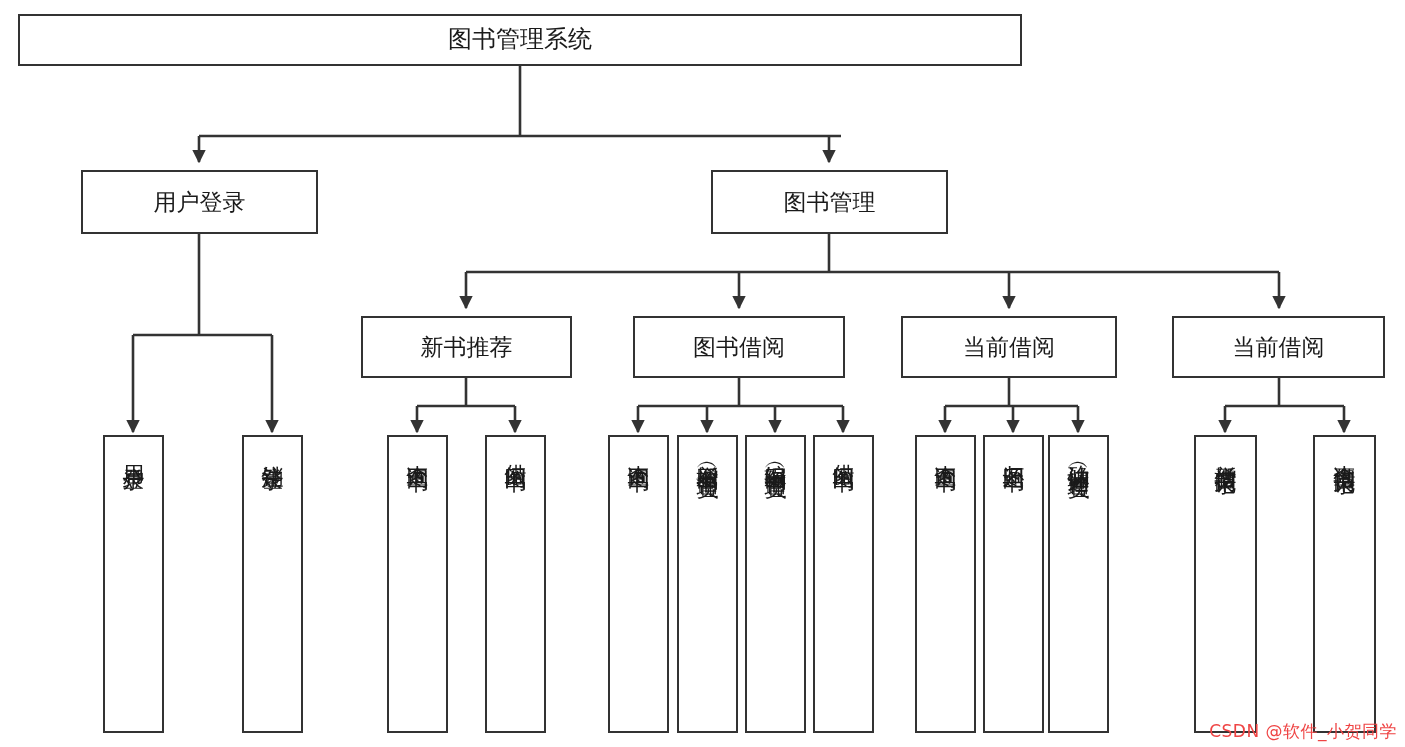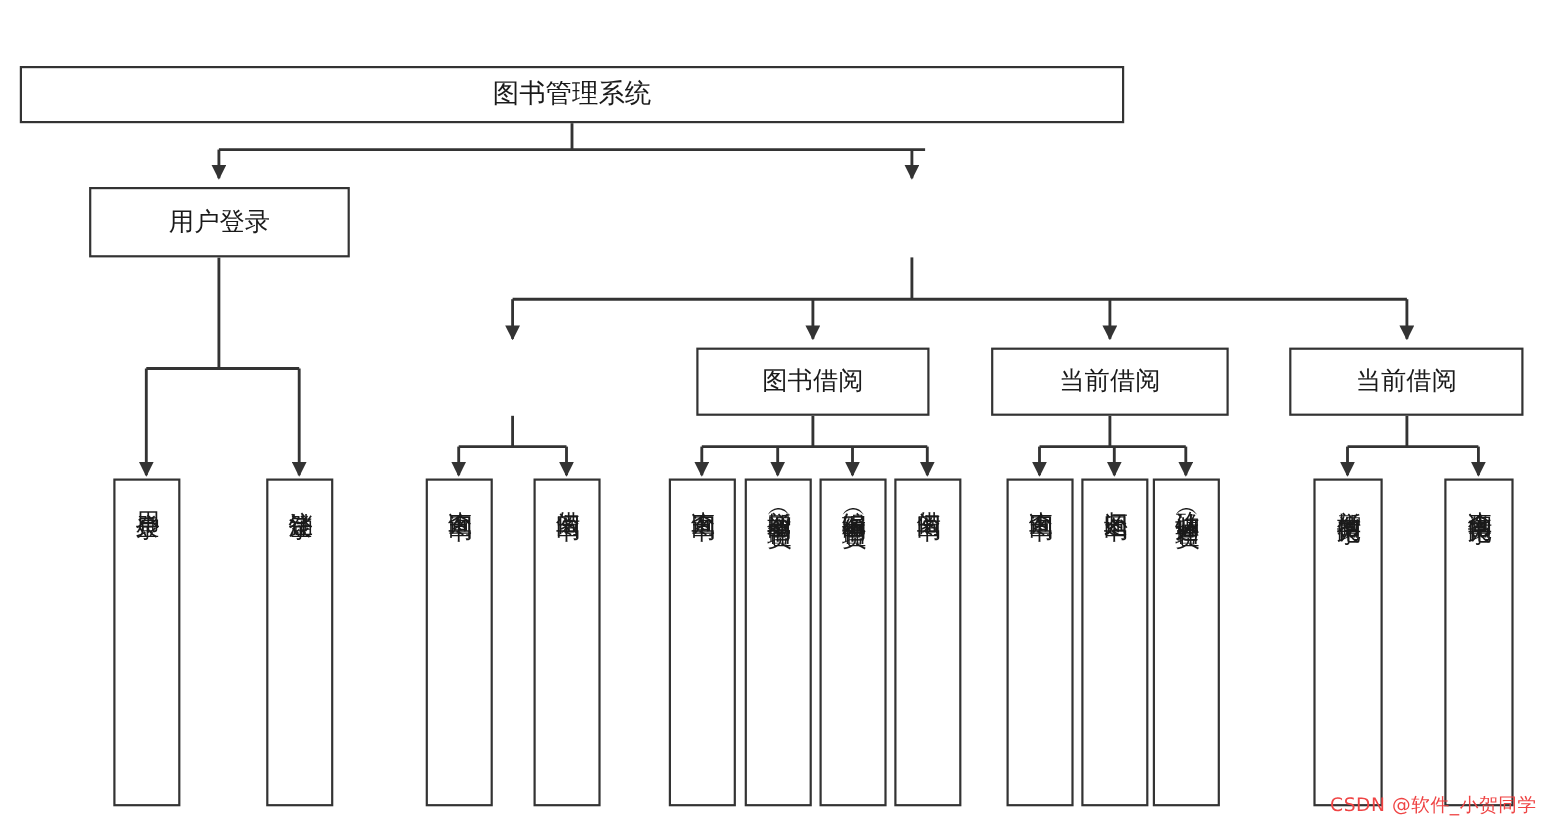--- a/index.html
+++ b/index.html
@@ -121,28 +121,34 @@
       <path d="M 1013 406 L 1013 432" marker-end="url(#arrow)"></path>
       <path d="M 1078 406 L 1078 432" marker-end="url(#arrow)"></path>
 
       <path d="M 1279 378 L 1279 406"></path>
       <path d="M 1225 406 L 1344 406"></path>
       <path d="M 1225 406 L 1225 432" marker-end="url(#arrow)"></path>
       <path d="M 1344 406 L 1344 432" marker-end="url(#arrow)"></path>
     </g>
   </svg>
 
-  <div class="node horiz root" style="left:18px; top:14px; width:1004px; height:52px;margin-top:46px;">
+  <div class="node horiz root" style="left:18px; top:14px; width:1004px; height:52px;">
     <span class="label">图书管理系统</span>
   </div>
 
   <div class="node horiz" style="left:81px; top:170px; width:237px; height:64px;">
     <span class="label">用户登录</span>
   </div>
-
+  <div class="node horiz" style="left:711px; top:170px; width:237px; height:64px;">
+    <span class="label">图书管理</span>
+  </div>
+
+  <div class="node horiz" style="left:361px; top:316px; width:211px; height:62px;">
+    <span class="label">新书推荐</span>
+  </div>
   <div class="node horiz" style="left:901px; top:316px; width:216px; height:62px;">
     <span class="label">当前借阅</span>
   </div>
   <div class="node horiz" style="left:633px; top:316px; width:212px; height:62px;">
     <span class="label">图书借阅</span>
   </div>
   <div class="node horiz" style="left:1172px; top:316px; width:213px; height:62px;">
     <span class="label">当前借阅</span>
   </div>
 

